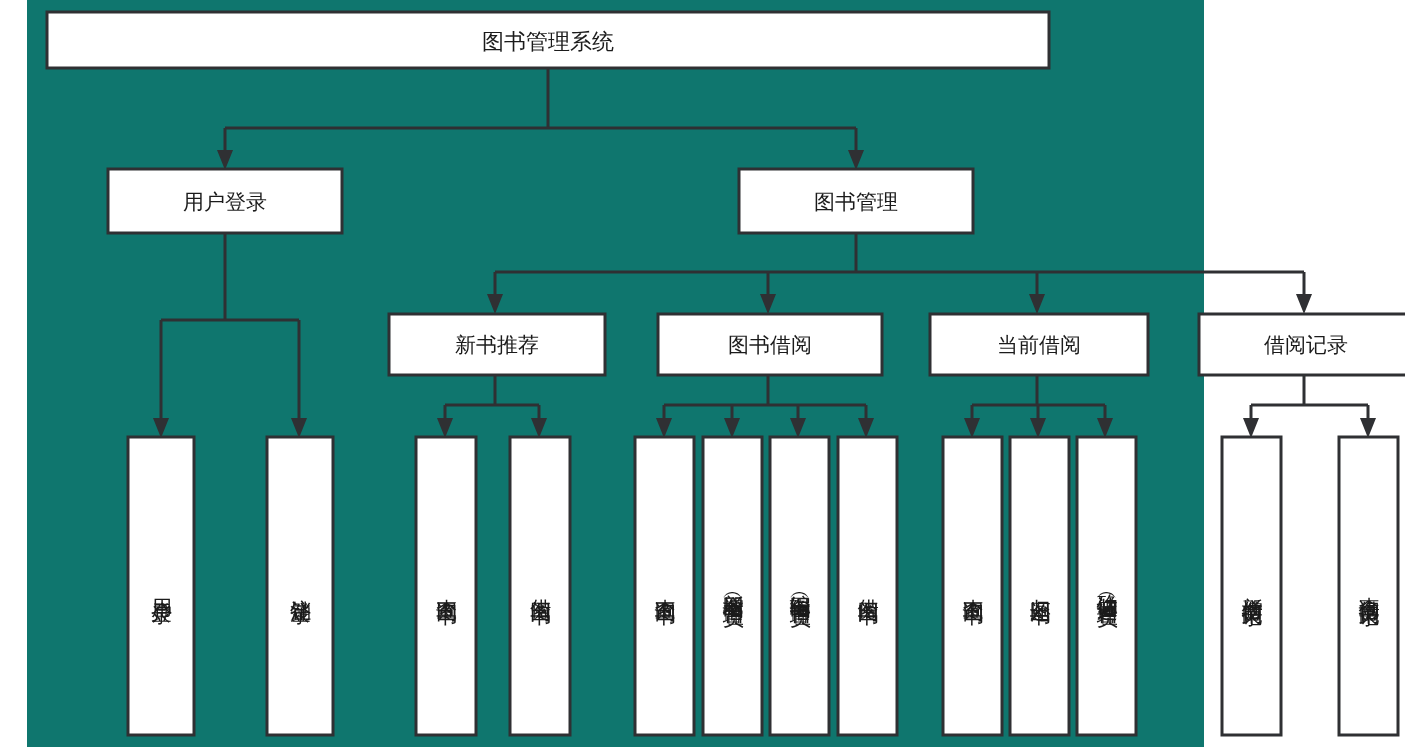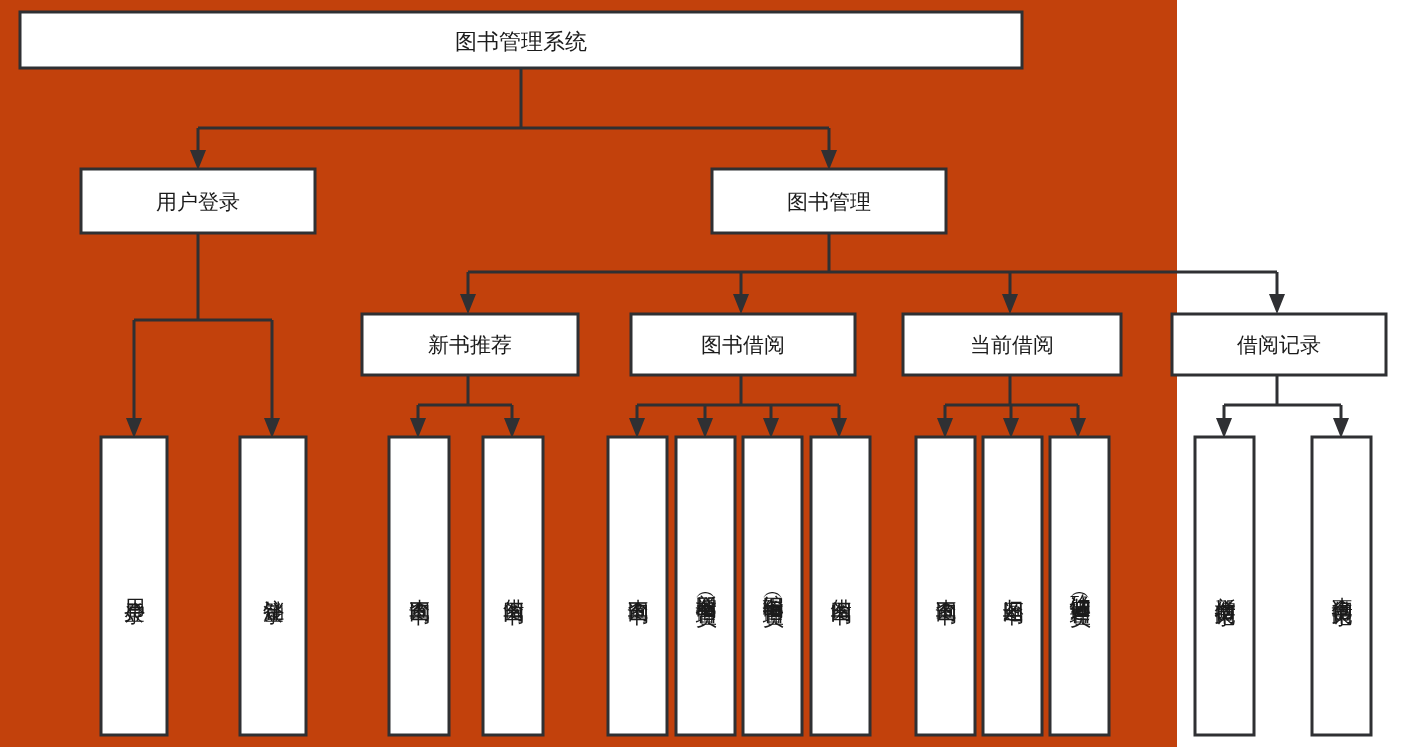--- a/index.html
+++ b/index.html
@@ -10,21 +10,22 @@
   body {
     width: 1405px;
     height: 747px;
     font-family: "DejaVu Sans", "Liberation Sans", sans-serif;
     overflow: hidden;
   }
   #diagram-root {
     position: relative;
     width: 1177px;
     height: 747px;
-    background: #c2410c;
+    background: #0f766e;
+    margin-left: 27px;
   }
   svg#flow-svg {
     position: absolute;
     left: 0;
     top: 0;
     width: 1405px;
     height: 747px;
   }
   .node-box {
     fill: #ffffff;

